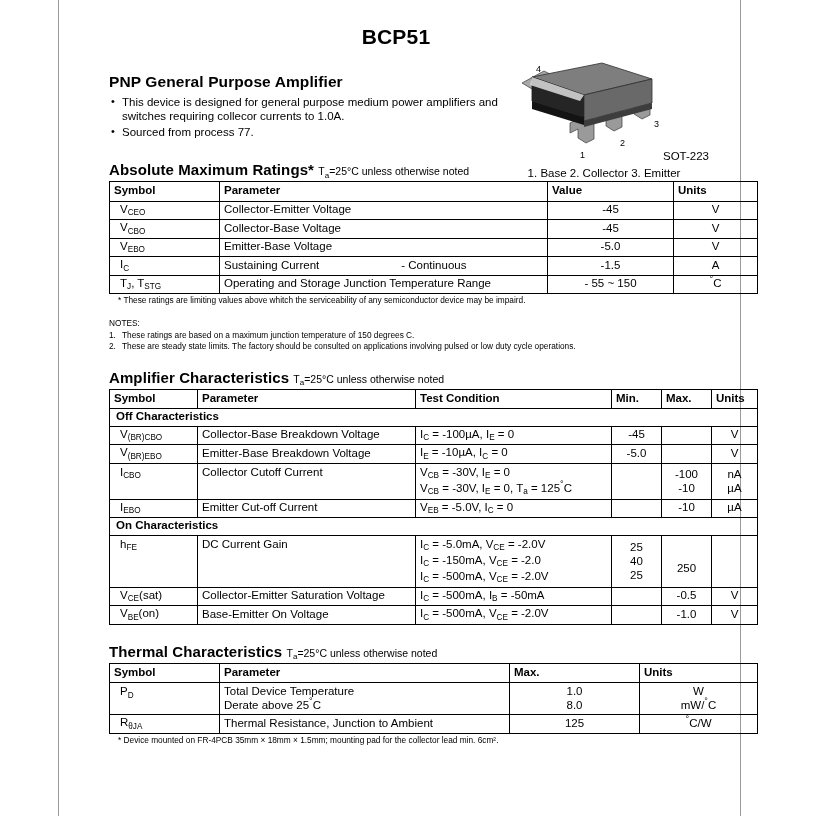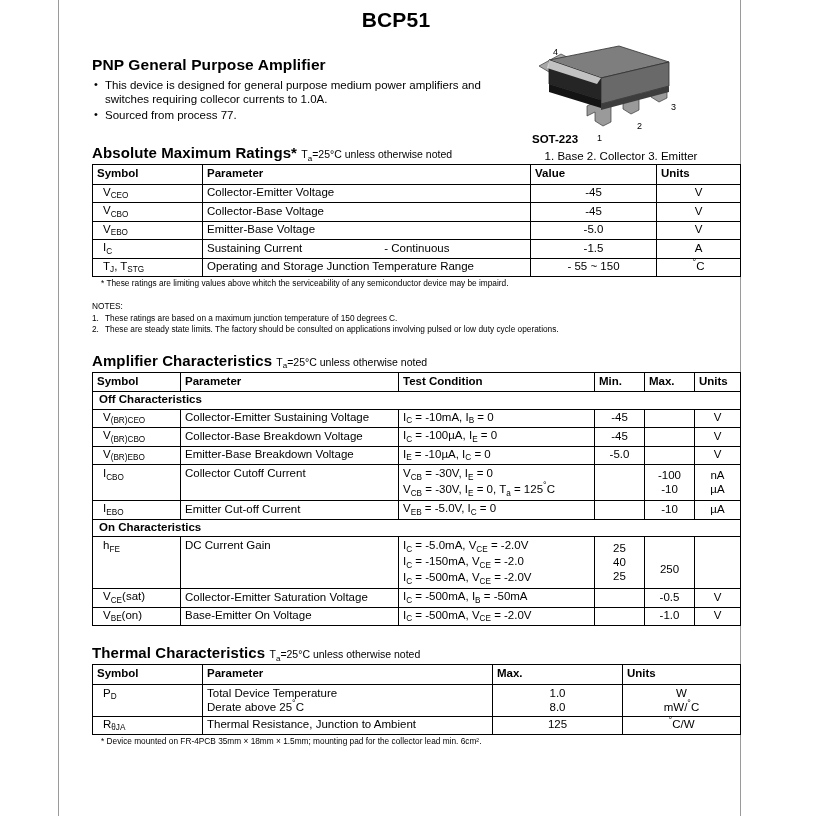--- a/index.html
+++ b/index.html
@@ -15,21 +15,21 @@
 
   
   #page-frame { position: absolute; inset: 0; pointer-events: none; }
   #page-frame .rule { position: absolute; top: 0; bottom: 0; width: 1px; background: #9a9a9a; }
   #page-frame .rule.left  { left: 58px; }
   #page-frame .rule.right { left: 740px; }
 
   #sheet {
     position: absolute;
     left: 58px; top: 0; width: 682px; height: 652px;
-    padding: 0;
+    padding: 17px;
   }
 
   
   .doc-title {
     text-align: center;
     font-size: 21px;
     font-weight: bold;
     letter-spacing: .2px;
     padding-top: 8px;
     margin-left: -6px;
@@ -49,21 +49,21 @@
   .bullets li::before {
     content: "\2022"; position: absolute; left: 2px; top: -1px; font-size: 11px;
   }
 
   
   .pkg {
     position: absolute; right: 14px; top: -18px;
     width: 210px; text-align: center;
   }
   .pkg-art { width: 180px; height: 108px; margin: 0 auto; display: block; }
-  .pkg-name { font-size: 11.5px; margin-top: -13px; margin-left: 16px; text-align: left; font-weight: bold; }
+  .pkg-name { font-size: 11.5px; margin-top: -13px; margin-left: 16px; text-align: right; }
   .pkg-pins { font-size: 11.5px; margin-top: 5px; white-space: nowrap; text-align: center; }
 
   
   .sec-head {
     font-size: 15px; font-weight: bold; margin: 0 0 3px 0; padding-left: 34px;
     letter-spacing: .1px;
   }
   .sec-head .sub {
     font-size: 10.5px; font-weight: normal; letter-spacing: 0;
   }
@@ -253,28 +253,20 @@
         <th>Max.</th>
         <th>Units</th>
       </tr>
     </thead>
     <tbody>
 
       <tr>
         <td class="grp" colspan="6">Off Characteristics</td>
       </tr>
 
-      <tr>
-        <td class="sym">V<sub>(BR)CEO</sub></td>
-        <td class="l">Collector-Emitter Sustaining Voltage</td>
-        <td class="l">I<sub>C</sub> = -10mA, I<sub>B</sub> = 0</td>
-        <td class="c">-45</td>
-        <td class="c"></td>
-        <td class="c">V</td>
-      </tr>
 
       <tr>
         <td class="sym">V<sub>(BR)CBO</sub></td>
         <td class="l">Collector-Base Breakdown Voltage</td>
         <td class="l">I<sub>C</sub> = -100µA, I<sub>E</sub> = 0</td>
         <td class="c">-45</td>
         <td class="c"></td>
         <td class="c">V</td>
       </tr>
 

